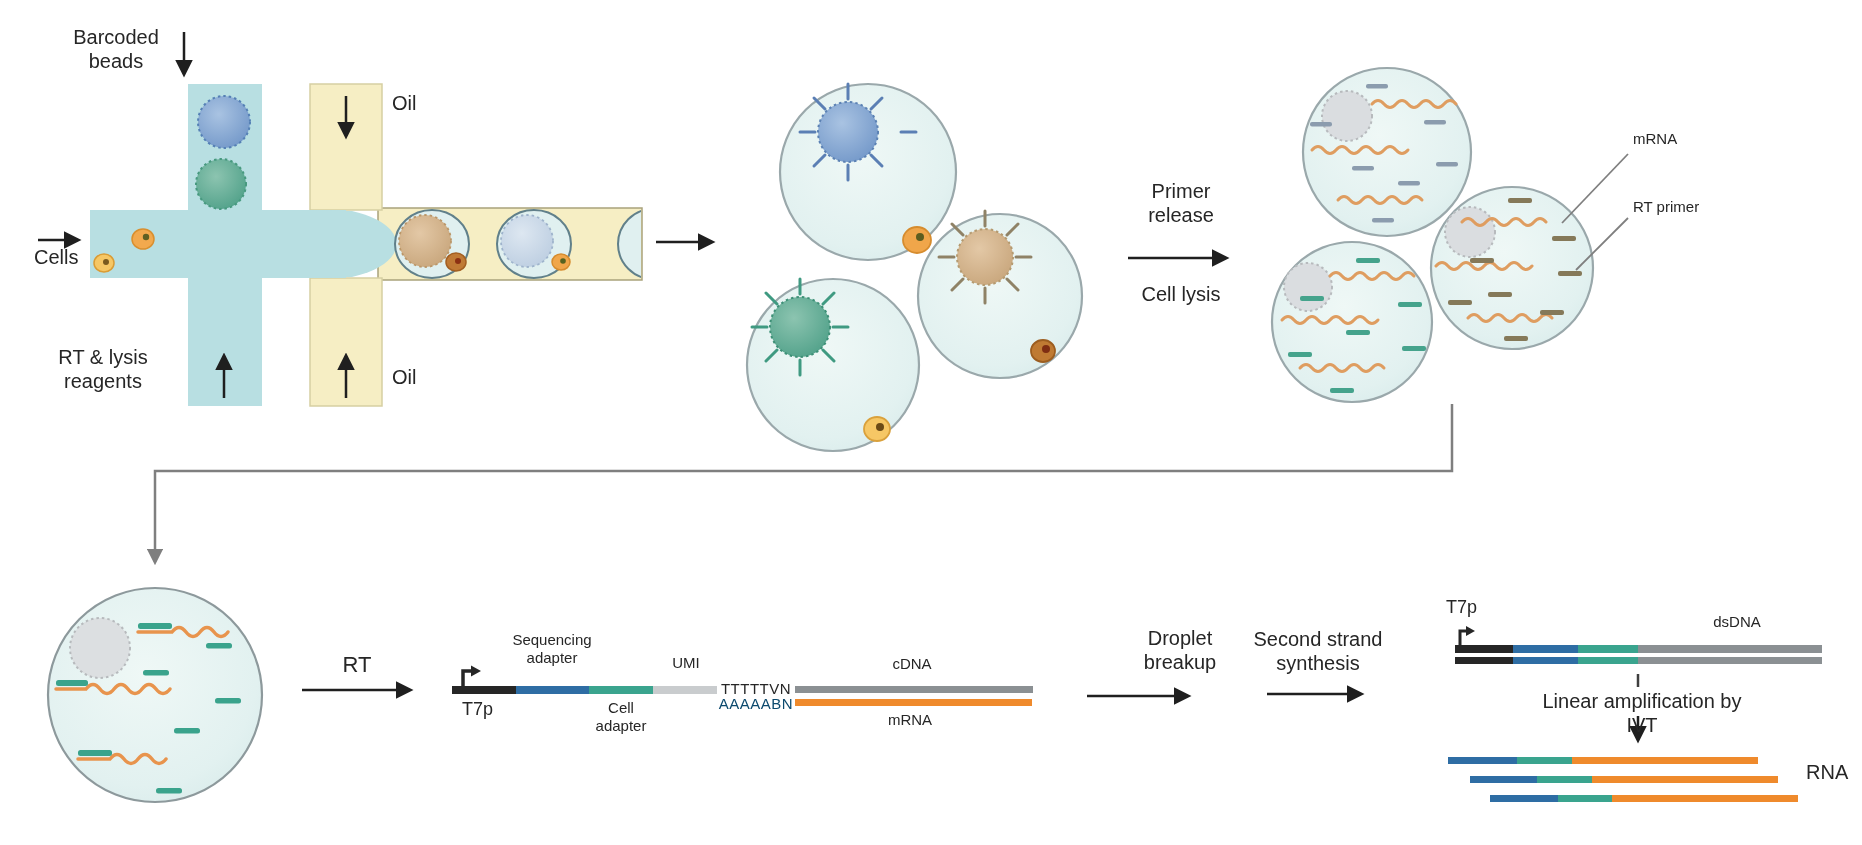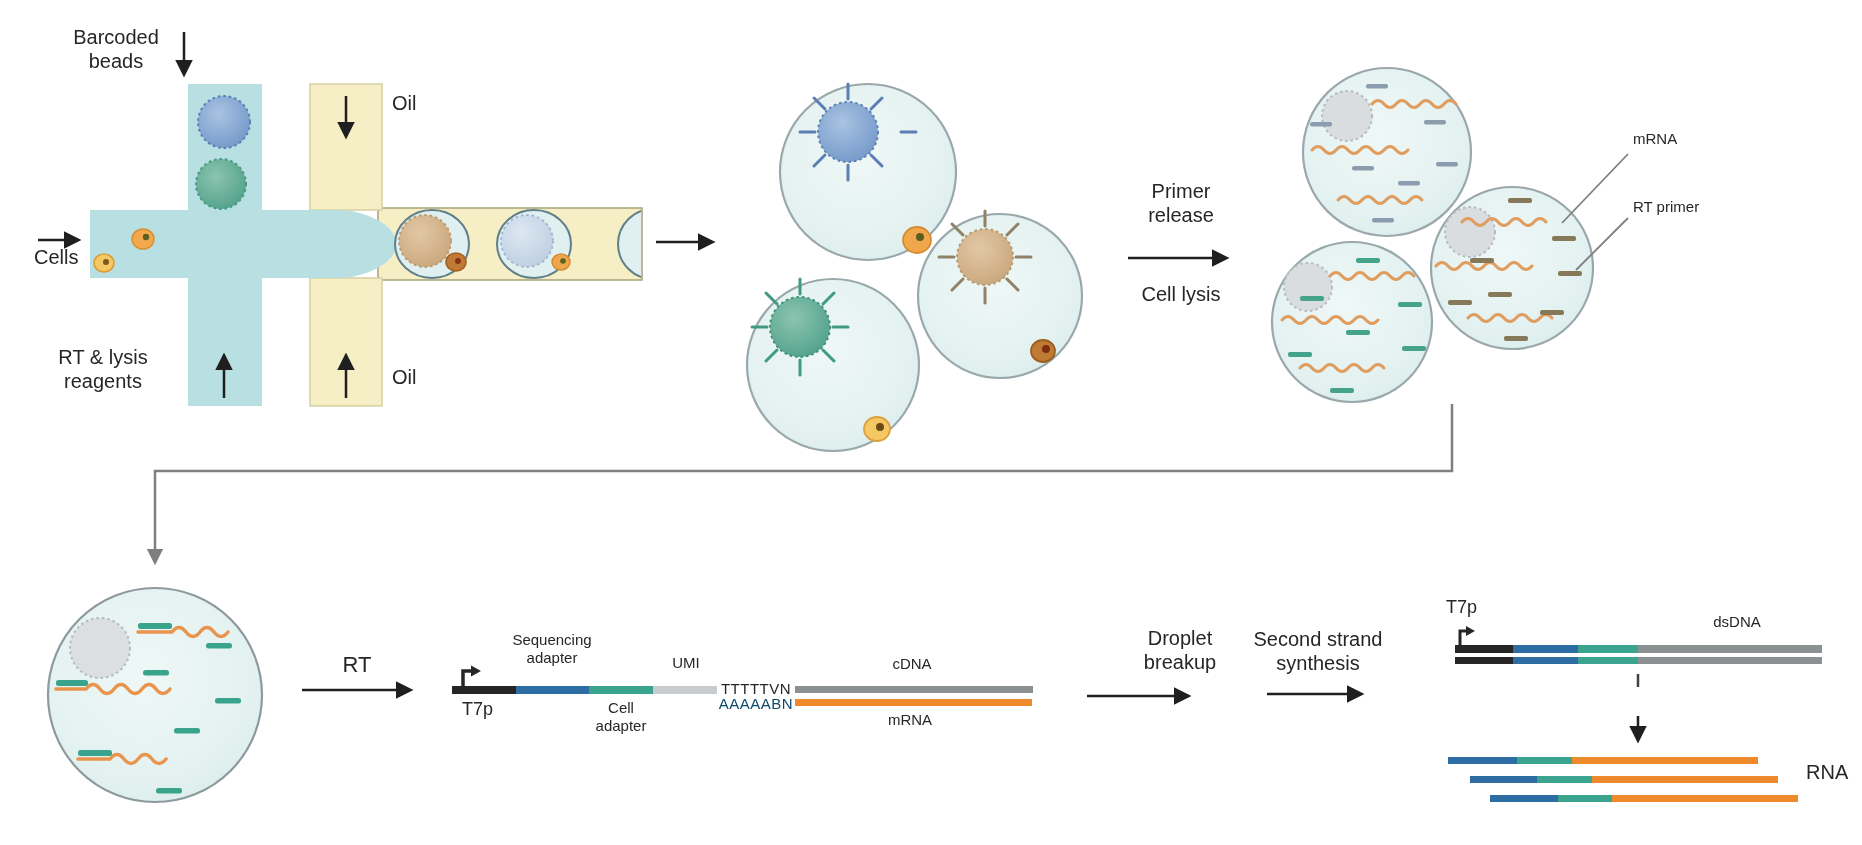--- a/index.html
+++ b/index.html
@@ -279,15 +279,16 @@
 <div class="lbl c s19" style="left:910px;top:711px;">mRNA</div>
 <div class="lbl c s15" style="left:756px;top:680px;">TTTTTVN</div>
 <div class="lbl c s15 orange" style="left:756px;top:695px;">AAAAABN</div>
 
 <div class="lbl c" style="left:1180px;top:627px;">Droplet
 breakup</div>
 <div class="lbl c" style="left:1318px;top:628px;">Second strand
 synthesis</div>
 <div class="lbl s18" style="left:1446px;top:597px;">T7p</div>
 <div class="lbl c s19" style="left:1737px;top:613px;">dsDNA</div>
+<div class="lbl c" style="left:1642px;top:690px;">Linear amplification by IVT</div>
 <div class="lbl" style="left:1806px;top:761px;">RNA</div>
 
 </div>
 
 </body></html>

